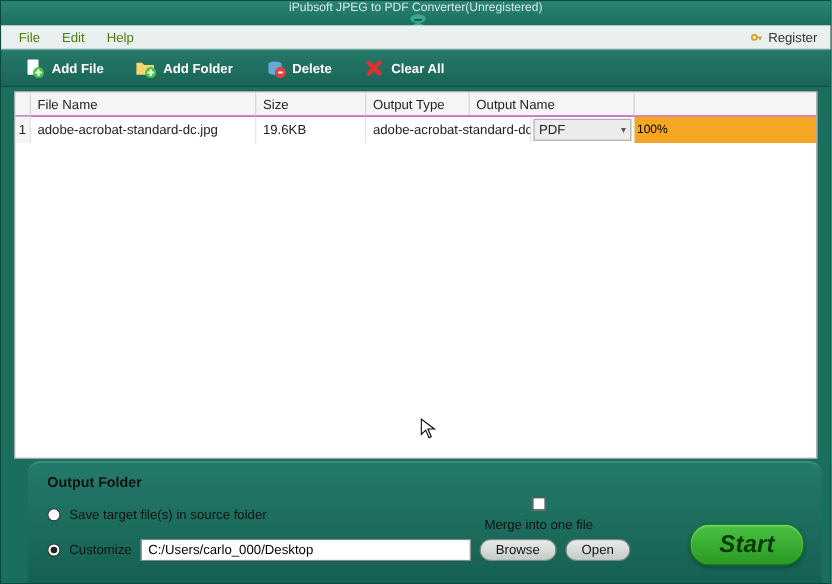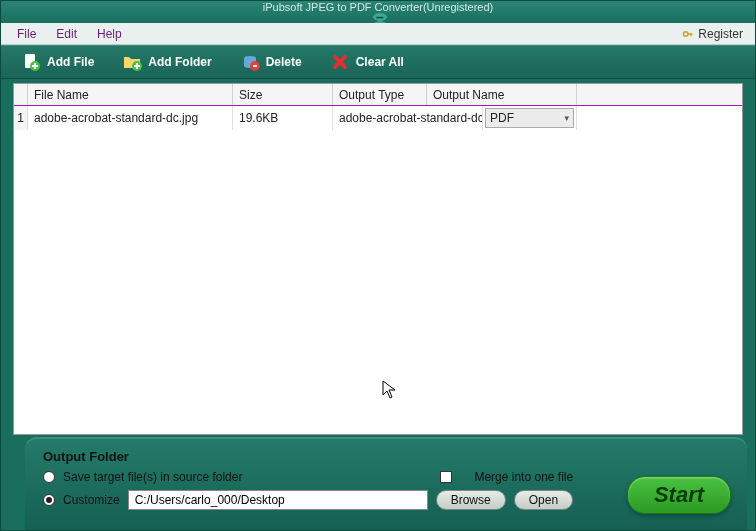--- a/index.html
+++ b/index.html
@@ -8,21 +8,21 @@
   .window { width: 756px; height: 531px; border: 1px solid #0a4a3f; display: flex; flex-direction: column; }
   
   .titlebar { height: 22px; background: linear-gradient(to bottom, #2a8575, #1a6e5e); display: flex; align-items: center; padding: 0 6px; color: #d8e8e4; font-size: 11px; flex-direction: column; }
   .titlebar .app-icon { width: 14px; height: 14px; margin-right: 6px; background: #e8a030; border-radius: 2px; }
   .titlebar .title-text { flex: 1; }
   .titlebar .win-btn { width: 14px; height: 14px; border-radius: 50%; margin-left: 4px; display: flex; align-items: center; justify-content: center; cursor: pointer; }
   .win-min { background: #3aa890; color: #0a4a3f; font-weight: bold; font-size: 14px; line-height: 8px; }
   .win-close { background: #3aa890; color: #0a4a3f; font-weight: bold; font-size: 10px; }
   
   .menubar { height: 22px; background: #eaf0ef; display: flex; align-items: center; padding: 0 6px; border-bottom: 1px solid #c0c8c6; }
-  .menubar .menu-item { padding: 2px 10px; cursor: pointer; color: #701a75; }
+  .menubar .menu-item { padding: 2px 10px; cursor: pointer; color: #4d7c0f; }
   .menubar .spacer { flex: 1; }
   .menubar .register { display: flex; align-items: center; cursor: pointer; color: #333; gap: 4px; padding: 2px 6px; }
   .key-icon { width: 12px; height: 12px; }
   
   .toolbar { height: 28px; background: linear-gradient(to bottom, #257868, #1a6558); display: flex; align-items: center; padding: 16px 20px; gap: 28px; border-top: 1px solid #3a9080; border-bottom: 1px solid #0f4a3e; }
   .toolbar .tb-btn { display: flex; align-items: center; gap: 6px; color: #fff; font-weight: bold; font-size: 12px; cursor: pointer; }
   .tb-icon { width: 20px; height: 20px; display: flex; align-items: center; justify-content: center; }
   
   .content { flex: 1; background: #1a6e5e; padding: 4px 12px 2px 12px; display: flex; flex-direction: column; }
   .table-wrap { flex: 1; background: #fff; border: 1px solid #999; display: flex; flex-direction: column; overflow: hidden; }
@@ -51,21 +51,21 @@
   
   .footer { background: linear-gradient(to bottom, #247a6a, #156052); padding: 10px 18px 14px 18px; border-top: 2px solid #3a9080; border-radius: 12px 12px 0 0; margin: 0 8px; }
   .footer-title { font-weight: bold; color: #111; font-size: 13px; margin-bottom: 6px; }
   .footer-row { display: flex; align-items: center; gap: 8px; margin-bottom: 6px; color: #111; font-size: 12px; }
   .radio { width: 12px; height: 12px; border-radius: 50%; border: 1px solid #333; background: #fff; display: inline-flex; align-items: center; justify-content: center; }
   .radio.checked::after { content: ''; width: 6px; height: 6px; border-radius: 50%; background: #222; }
   .checkbox { width: 12px; height: 12px; border: 1px solid #333; background: #fff; display: inline-block; }
   .path-input { background: #fff; border: 1px solid #888; padding: 2px 6px; width: 300px; height: 20px; font-size: 12px; }
   .pill-btn { background: linear-gradient(to bottom, #e8ece8, #c4ccc6); border: 1px solid #7a8a80; border-radius: 10px; padding: 2px 14px; font-size: 12px; cursor: pointer; height: 20px; display: flex; align-items: center; }
   .start-btn { position: absolute; right: 24px; bottom: 16px; width: 104px; height: 38px; background: linear-gradient(to bottom, #4ac242, #2a9a22); border: 1px solid #1a7a14; border-radius: 18px; display: flex; align-items: center; justify-content: center; font-size: 22px; font-weight: bold; font-style: italic; color: #083a06; cursor: pointer; box-shadow: inset 0 1px 2px rgba(255,255,255,0.4), 0 2px 4px rgba(0,0,0,0.3); }
-  .merge-block { margin-left: 190px; display: flex; align-items: center; gap: 22px; }
+  .merge-block { margin-left: 190px; display: flex; align-items: center; gap: 6px; flex-direction: column; }
   .footer-wrap { position: relative; margin-left: 16px; }
 </style>
 </head>
 <body>
 
 <div class="window">
 
   <div class="titlebar">
     <div class="app-icon"></div>
     <div class="title-text">iPubsoft JPEG to PDF Converter(Unregistered)</div>
@@ -135,20 +135,21 @@
         <div class="td num">1</div>
         <div class="td fname">adobe-acrobat-standard-dc.jpg</div>
         <div class="td size">19.6KB</div>
         <div class="td oname">adobe-acrobat-standard-dc</div>
         <div class="td otype">
           <div class="select-box">
             <span>PDF</span>
             <span class="chev">▾</span>
           </div>
         </div>
+        <div class="td status">100%</div>
       </div>
       <div class="tbody-rest">
         <svg class="cursor" width="16" height="20" viewBox="0 0 16 20">
             <path d="M1 1l0 14 4-4 3 7 2-1-3-7 6 0z" fill="#fff" stroke="#000" stroke-width="1"></path>
           </svg>
       </div>
     </div>
   </div>
 
   <div class="footer-wrap">

